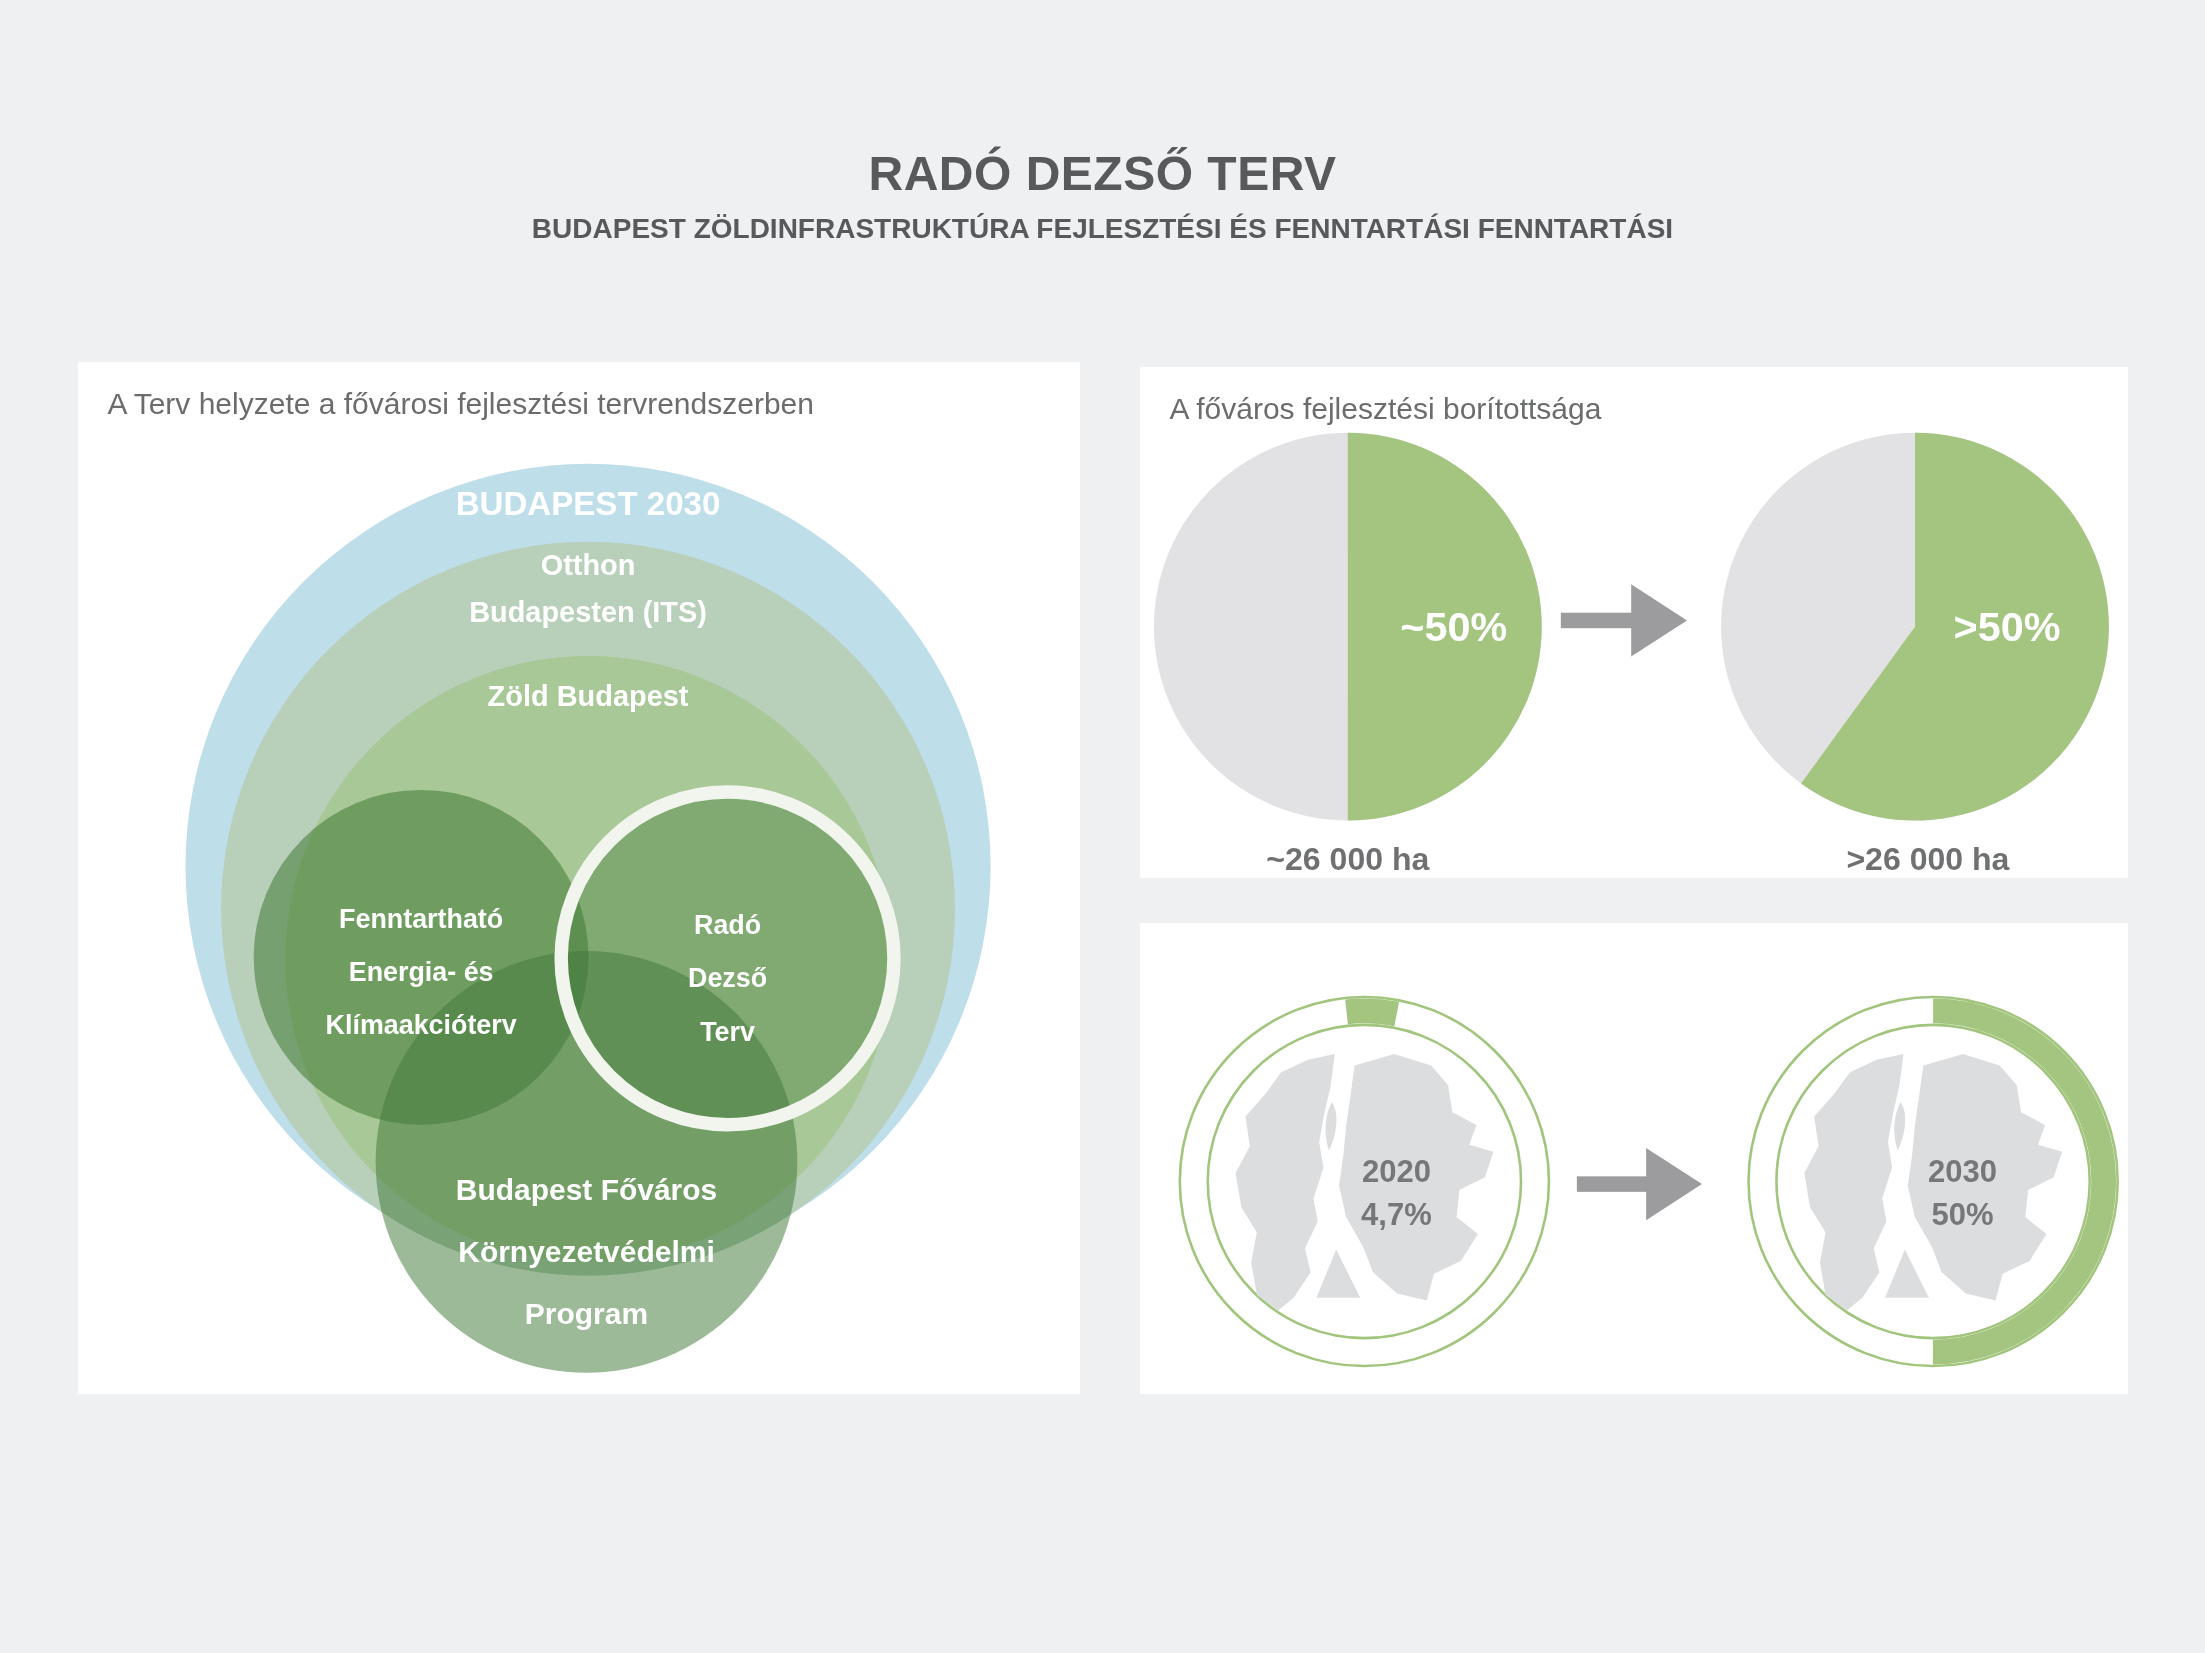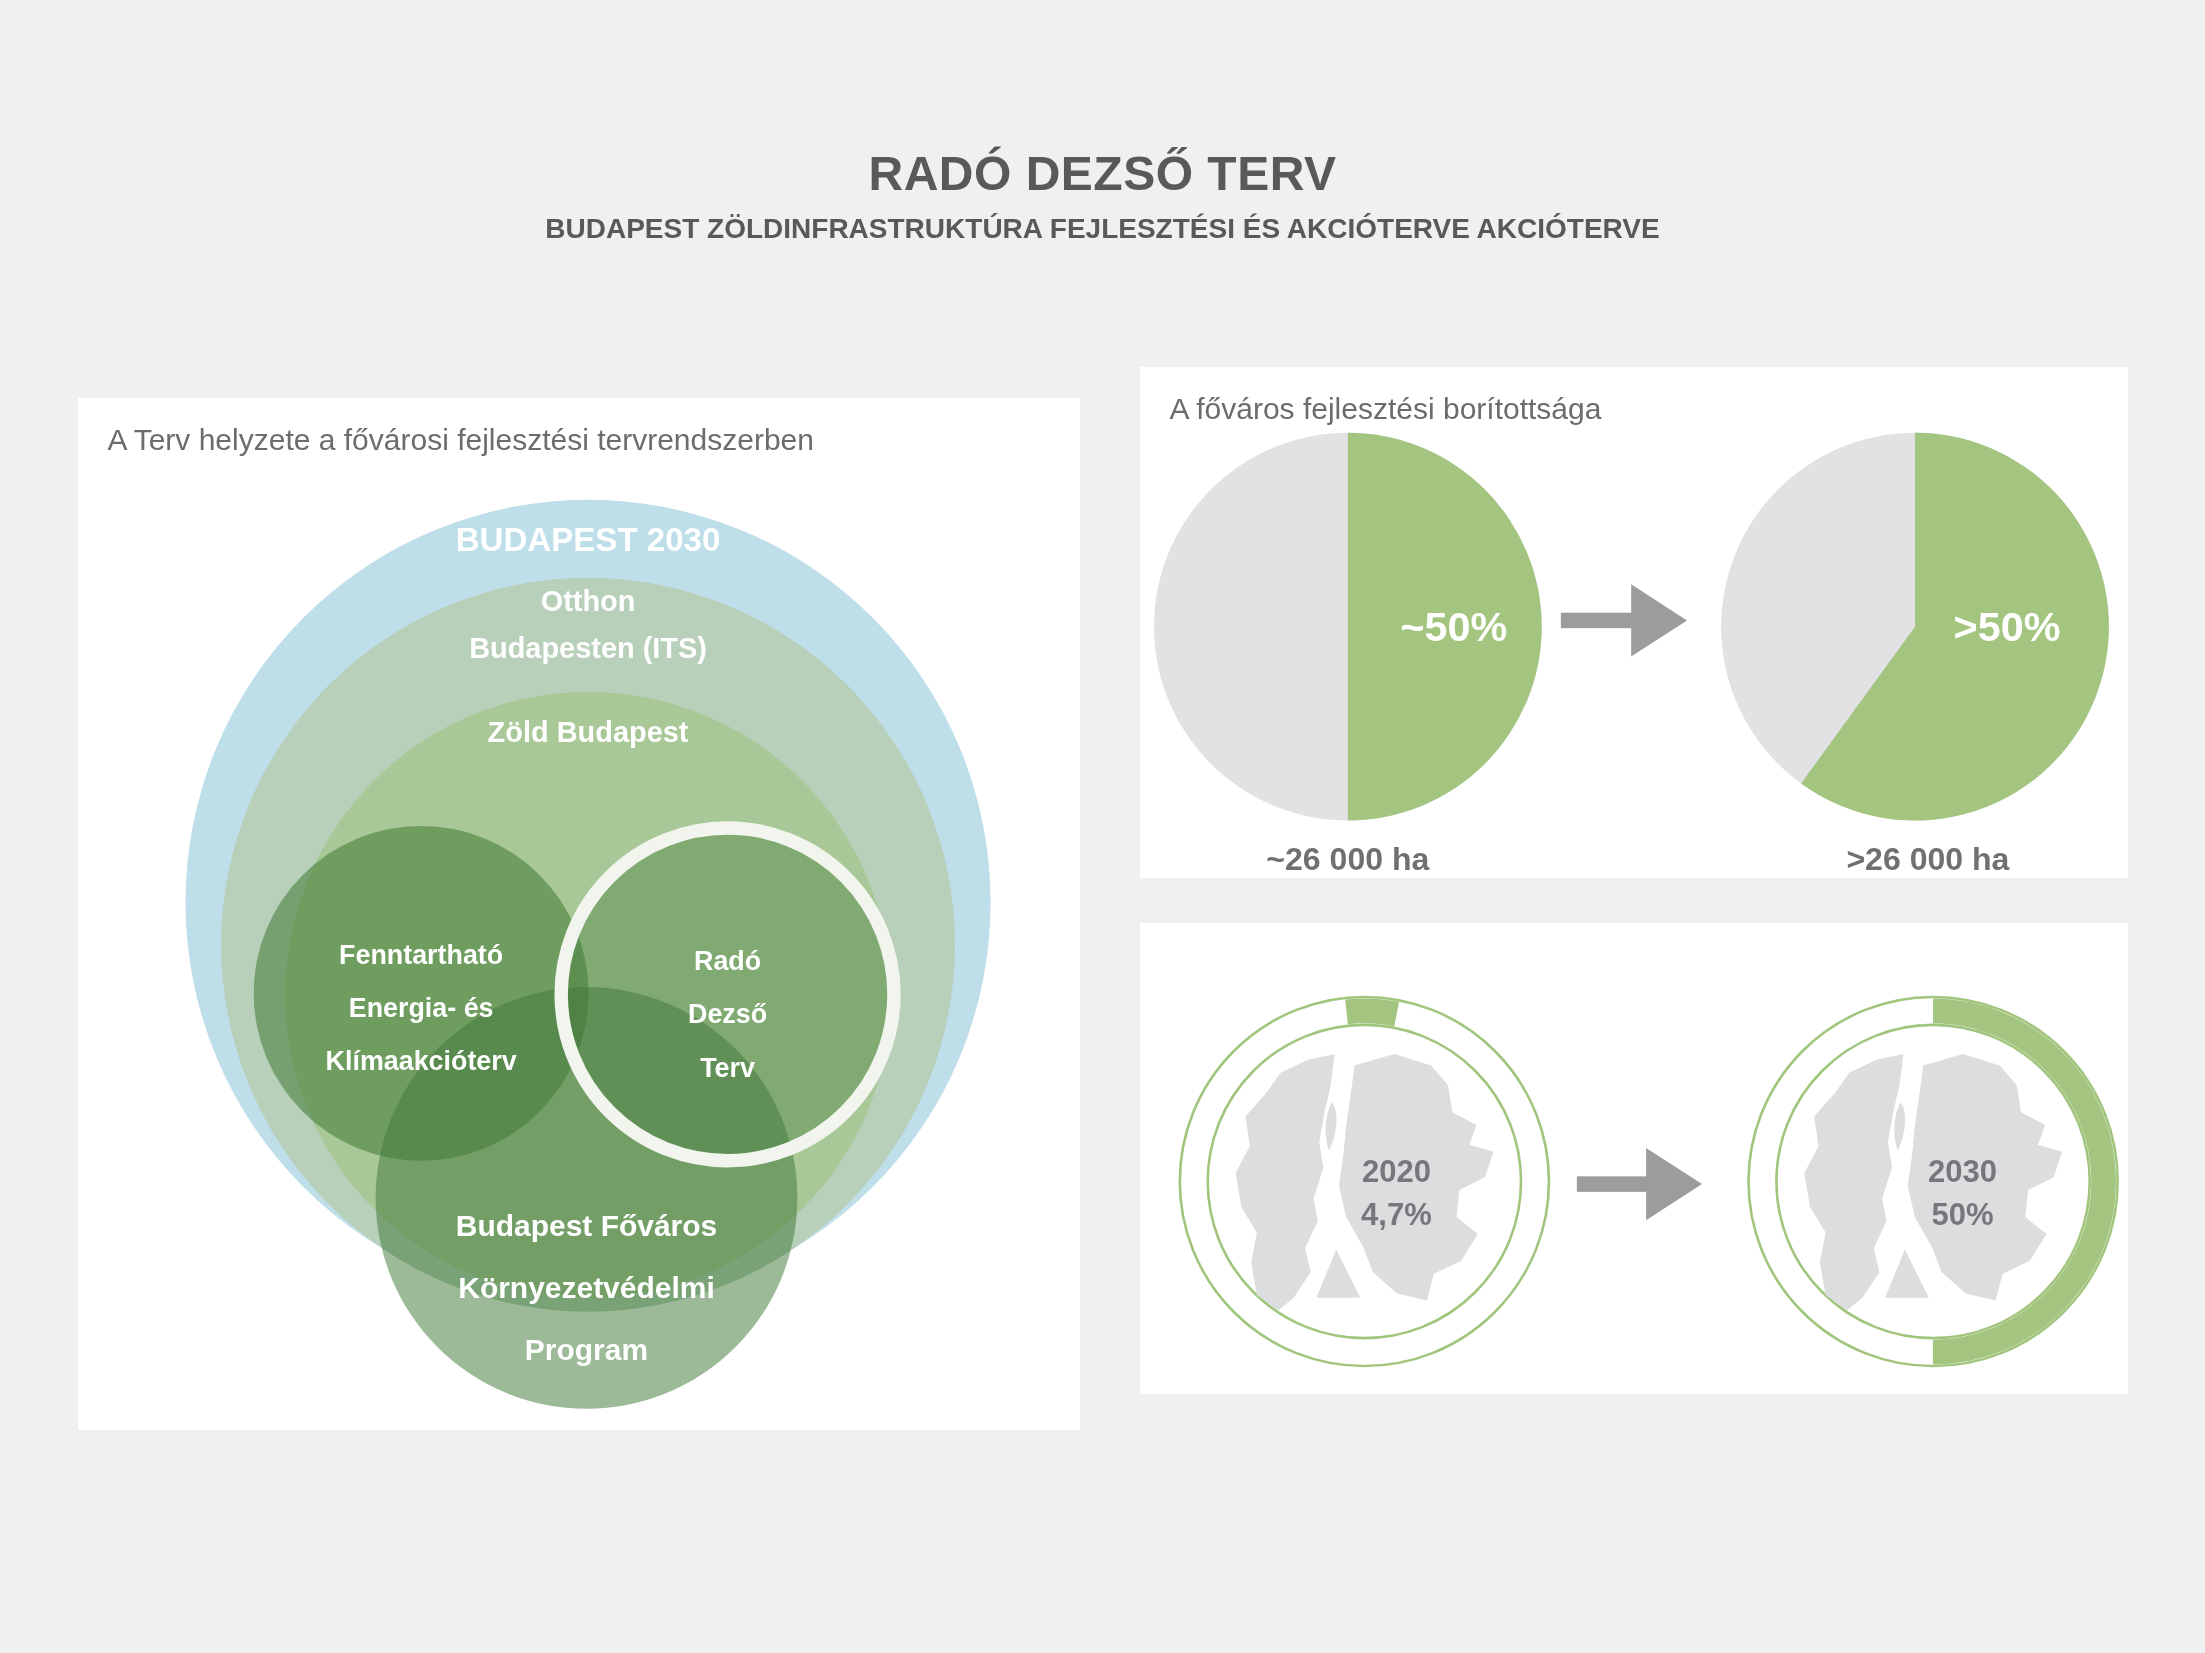--- a/index.html
+++ b/index.html
@@ -9,41 +9,41 @@
   }
   .hdr-title{
     position:absolute;left:0;top:146px;width:100%;text-align:center;
     font-size:48px;font-weight:bold;color:#58595b;letter-spacing:0.5px;
   }
   .hdr-sub{
     position:absolute;left:0;top:213px;width:100%;text-align:center;
     font-size:28px;font-weight:bold;color:#58595b;letter-spacing:0px;
   }
   .card{position:absolute;background:#ffffff;}
-  #card-venn{left:78px;top:362px;width:1002px;height:1032px;margin-top:36px;}
+  #card-venn{left:78px;top:362px;width:1002px;height:1032px;}
   #card-cover{left:1140px;top:367px;width:988px;height:511px;}
   #card-cadastre{left:1140px;top:923px;width:988px;height:471px;}
   .panel-title{
     position:absolute;left:29.5px;top:25px;
     font-size:30px;font-weight:400;color:#6b6c6e;white-space:nowrap;
   }
   svg{position:absolute;left:0;top:0;}
   svg text{font-family:"Liberation Sans","DejaVu Sans",sans-serif;}
   .venn-label{fill:#ffffff;font-weight:bold;text-anchor:middle;}
   .pie-pct{fill:#ffffff;font-weight:bold;text-anchor:middle;font-size:80px;}
   .area-label{fill:#6f7072;font-weight:bold;text-anchor:middle;font-size:62px;}
   .ring-label{fill:#76777a;font-weight:bold;text-anchor:middle;font-size:60px;}
 </style>
 </head>
 <body>
 
 <div id="stage">
 
   <div class="hdr-title">RADÓ DEZSŐ TERV</div>
-  <div class="hdr-sub">BUDAPEST ZÖLDINFRASTRUKTÚRA FEJLESZTÉSI ÉS AKCIÓTERVE AKCIÓTERVE</div>
+  <div class="hdr-sub">BUDAPEST ZÖLDINFRASTRUKTÚRA FEJLESZTÉSI ÉS FENNTARTÁSI FENNTARTÁSI</div>
 
   <div class="card" id="card-venn">
     <div class="panel-title">A Terv helyzete a fővárosi fejlesztési tervrendszerben</div>
     <svg width="1002" height="1032" viewBox="0 0 1939 1997">
 
       <circle cx="987" cy="976" r="779" fill="#bedee9"></circle>
       <circle cx="987" cy="1058" r="710" fill="#b8cfba"></circle>
       <circle cx="987" cy="1155" r="586" fill="#a9c897"></circle>
 
       <circle cx="664" cy="1152" r="324" fill="#3f7a33" fill-opacity="0.55"></circle>

